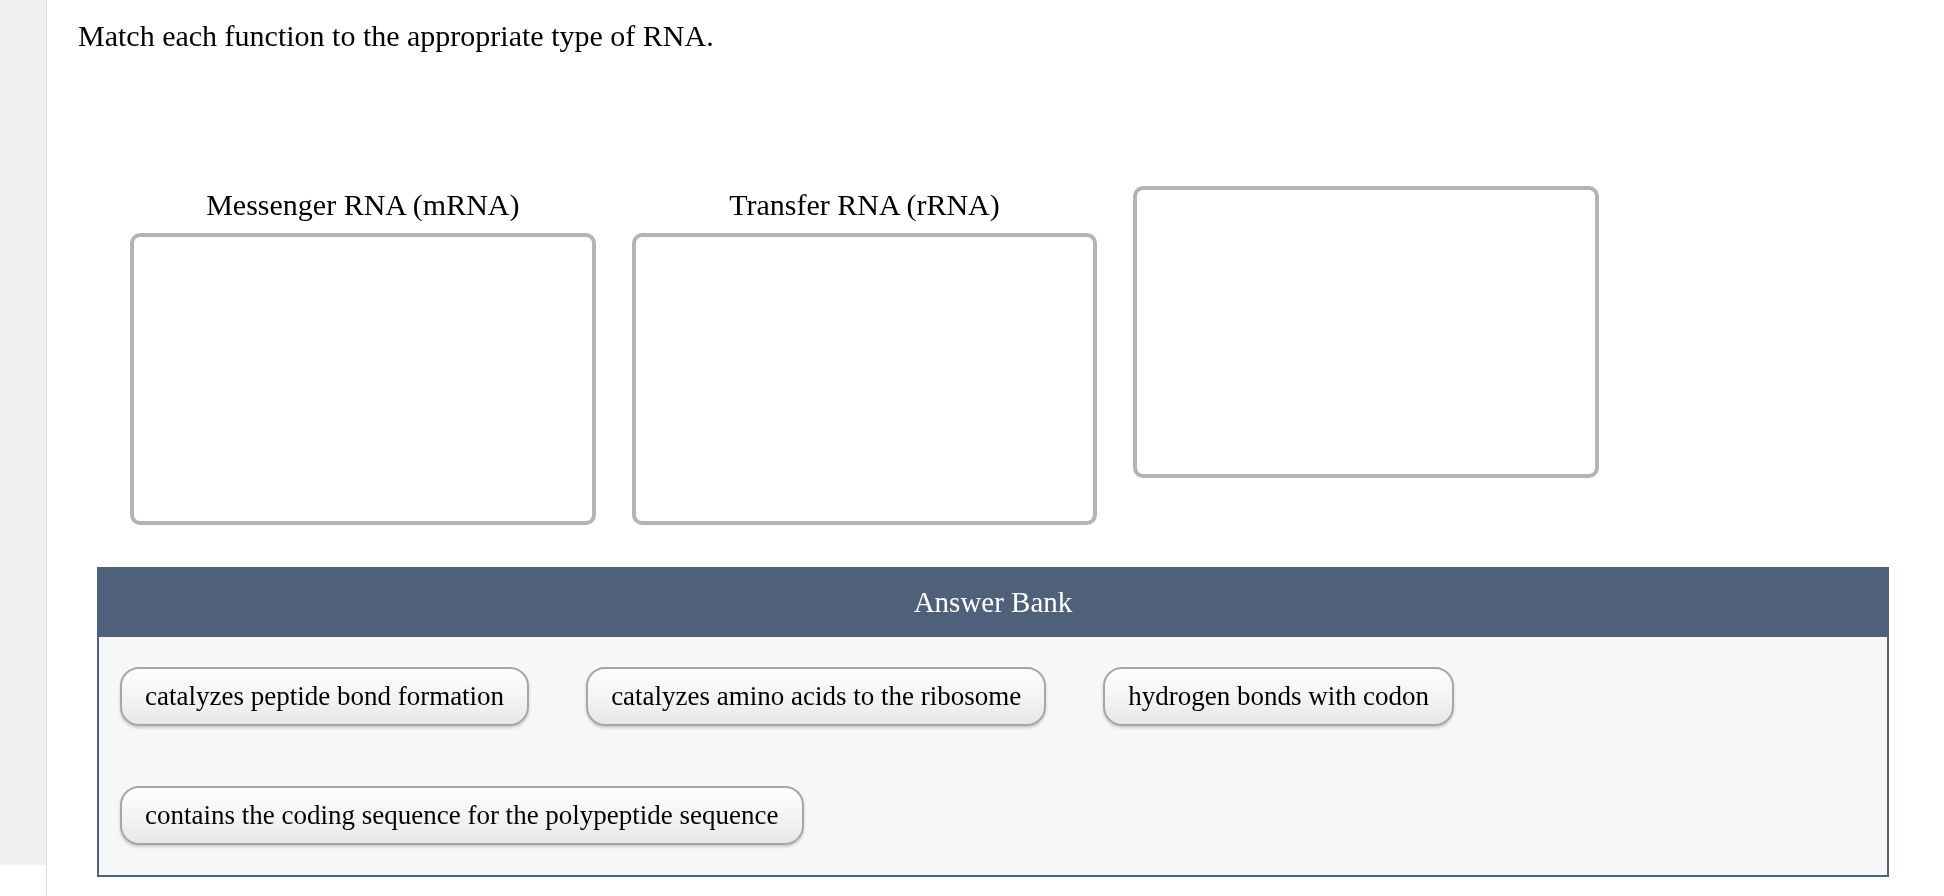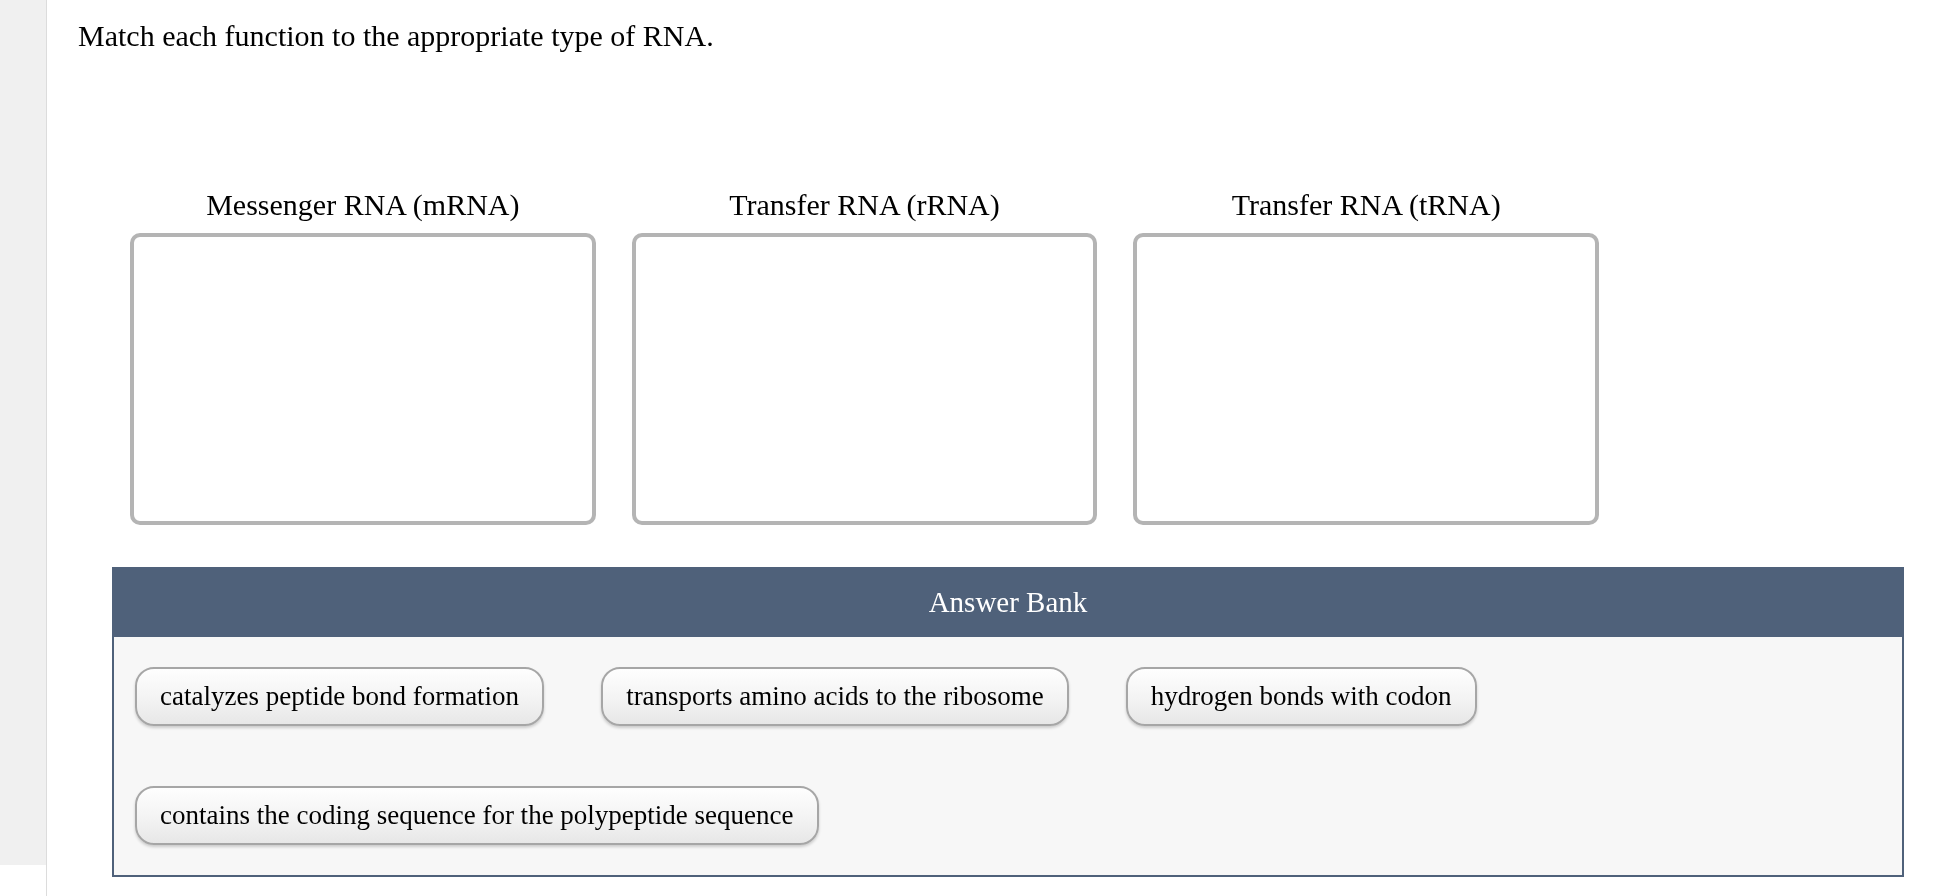--- a/index.html
+++ b/index.html
@@ -51,21 +51,21 @@
     color: #000000;
   }
   .bin-box {
     height: 292px;
     background: #ffffff;
     border: 4px solid #b4b4b4;
     border-radius: 10px;
   }
   .bank {
     position: absolute;
-    left: 65px; top: 567px;
+    left: 50px; top: 567px;
     width: 1792px;
   }
   .bank-header {
     height: 70px;
     background: var(--bank-header-bg, #4f617a);
     color: #ffffff;
     font-size: 29px;
     display: flex;
     align-items: center;
     justify-content: center;
@@ -107,32 +107,31 @@
     <div class="bin-label">Messenger RNA (mRNA)</div>
     <div class="bin-box" style="border-color: rgb(180, 180, 180);"></div>
   </div>
 
   <div class="bin">
     <div class="bin-label">Transfer RNA (rRNA)</div>
     <div class="bin-box" style="border-color: rgb(180, 180, 180);"></div>
   </div>
 
   <div class="bin">
-    <div class="bin-label">Transfer RNA (tRNA)</div>
     <div class="bin-box" style="border-color: rgb(180, 180, 180);"></div>
   </div>
 </div>
 
     <div class="bank">
       <div class="bank-header">Answer Bank</div>
       <div class="bank-body">
           <div class="bank-row">
   <div class="chip">catalyzes peptide bond formation</div>
 
-  <div class="chip">transports amino acids to the ribosome</div>
+  <div class="chip">catalyzes amino acids to the ribosome</div>
 
   <div class="chip">hydrogen bonds with codon</div>
 </div>
           <div class="bank-row">
   <div class="chip">contains the coding sequence for the polypeptide sequence</div>
 </div>
         </div>
     </div>
   </div>
 </div>

